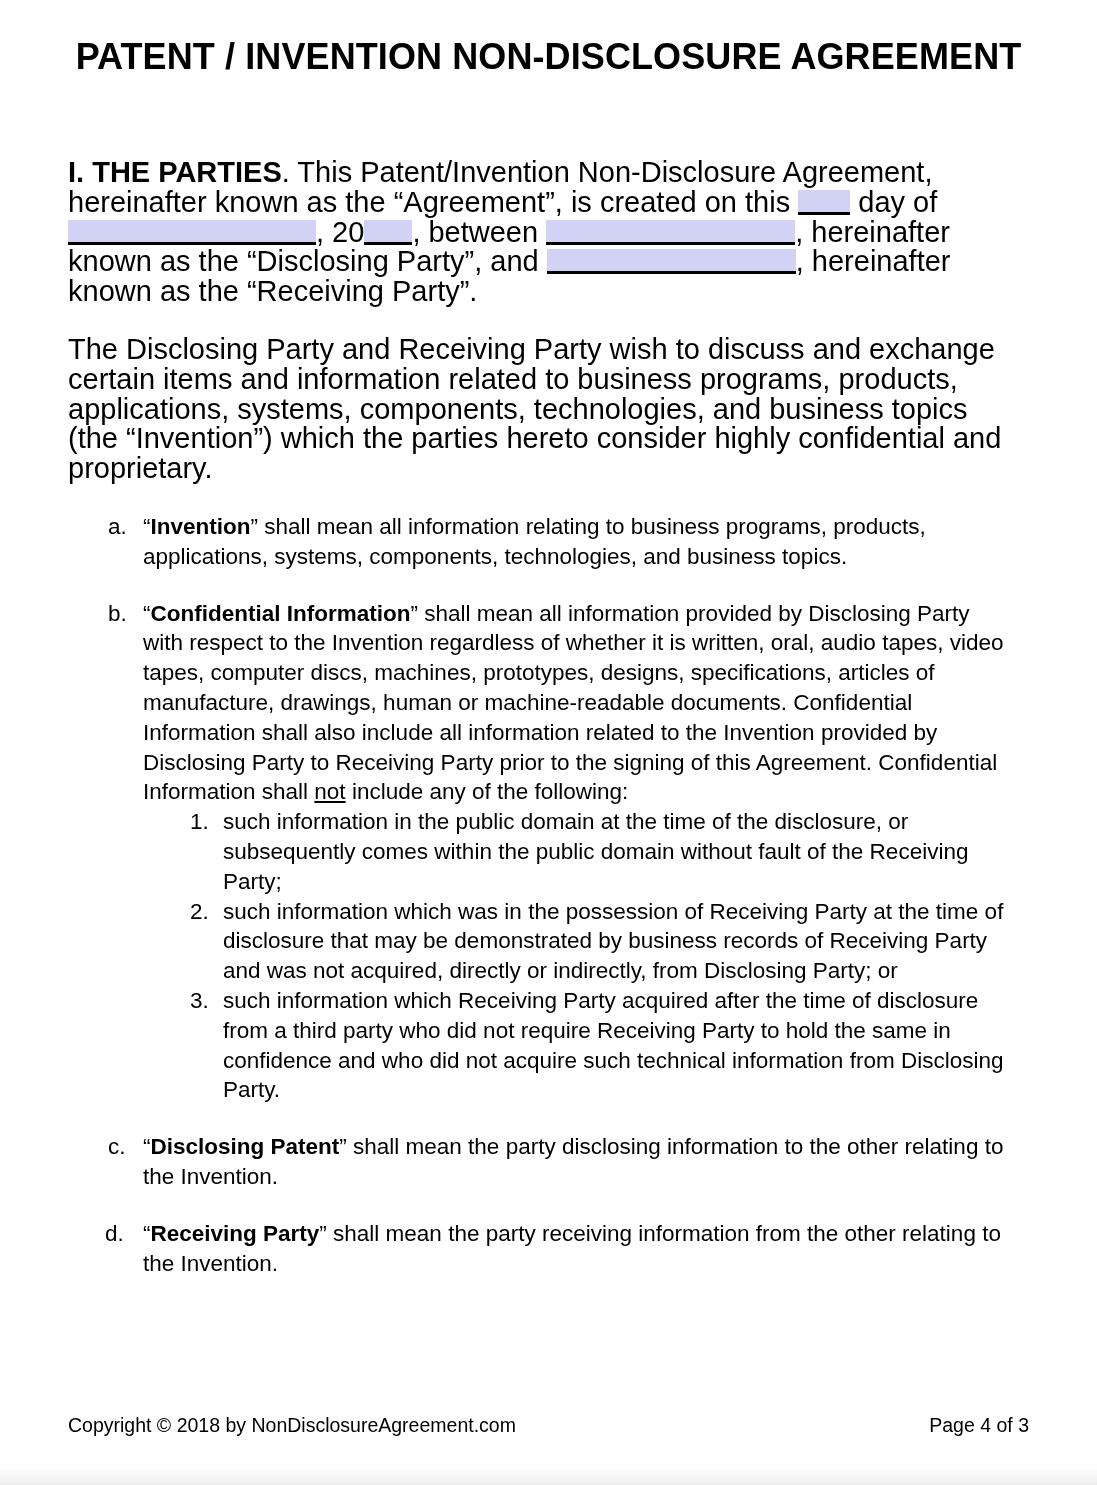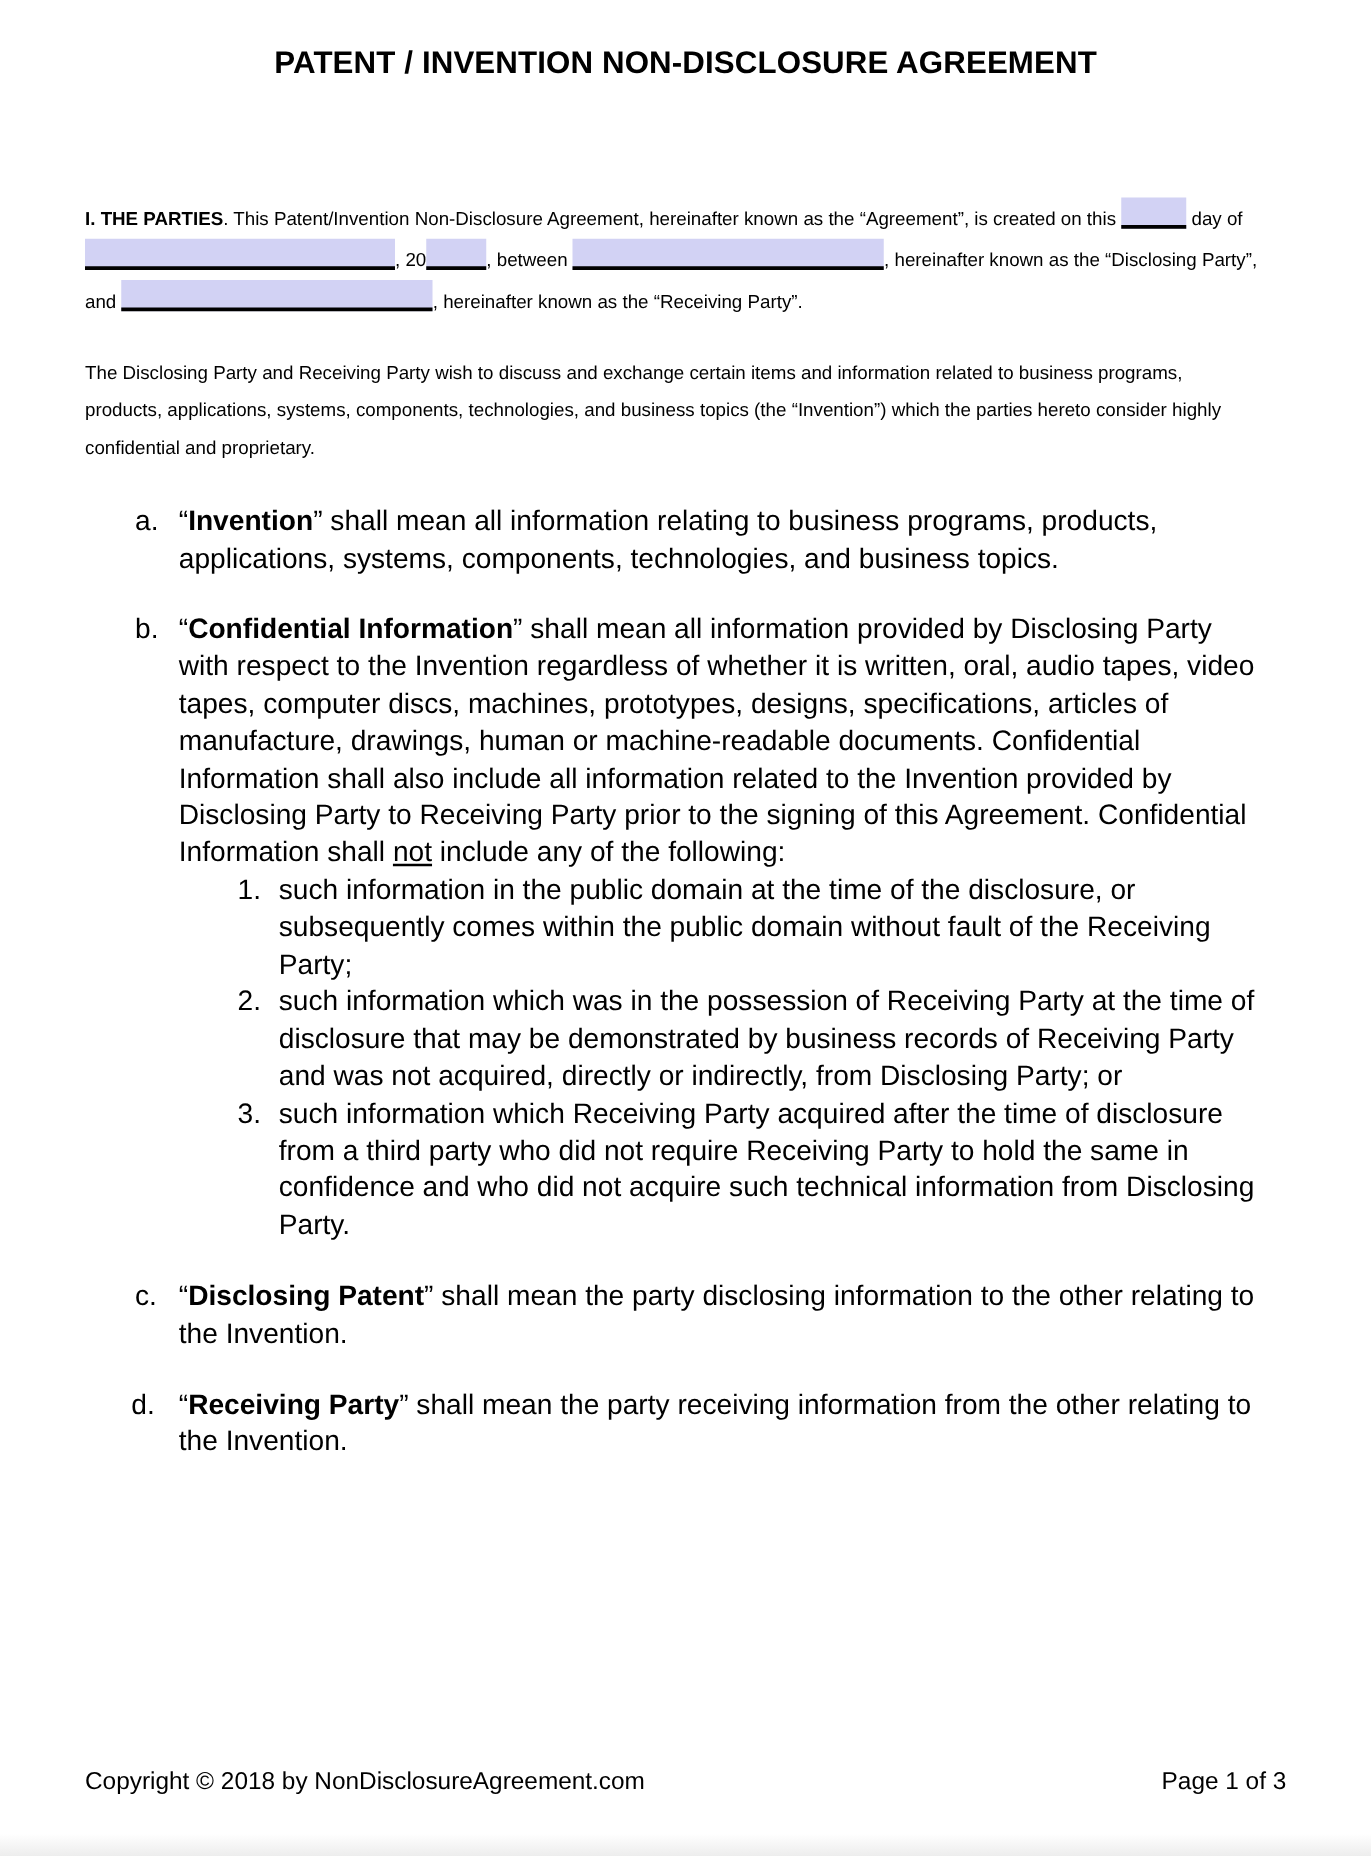--- a/index.html
+++ b/index.html
@@ -24,37 +24,37 @@
     left: 0;
     right: 0;
     bottom: 0;
     height: 18px;
     background: linear-gradient(to bottom, rgba(255,255,255,0) 0%, rgba(222,222,222,0.55) 100%);
     pointer-events: none;
   }
 
   .doc-title {
     text-align: center;
-    font-size: 25px;
+    font-size: 36px;
     font-weight: bold;
     letter-spacing: 0.1px;
     margin: 0;
     padding-top: 36px;
     line-height: 1.15;
   }
 
   .content {
     position: absolute;
     left: 68px;
     top: 158px;
     width: 938px;
   }
 
   p.para {
-    font-size: 15px;
+    font-size: 29px;
     line-height: 29.8px;
     margin: 0 0 28px 0;
     text-align: left;
   }
 
   .sect-head {
     font-weight: bold;
   }
 
   .h2 {
@@ -181,17 +181,17 @@
 
       <li class="li-d">
         <span class="marker">d.</span><span> “</span><b>Receiving Party</b><span>”</span><span> shall mean the party receiving information from the other relating to the Invention.</span>
       </li>
 
     </ol>
   </div>
 
   <div class="footer">
     <span>Copyright © 2018 by NonDisclosureAgreement.com</span>
-    <span>Page 1 of 3</span>
+    <span>Page 4 of 3</span>
   </div>
 
   <div class="page-bottom-shade"></div>
 </div>
 
 </body></html>

